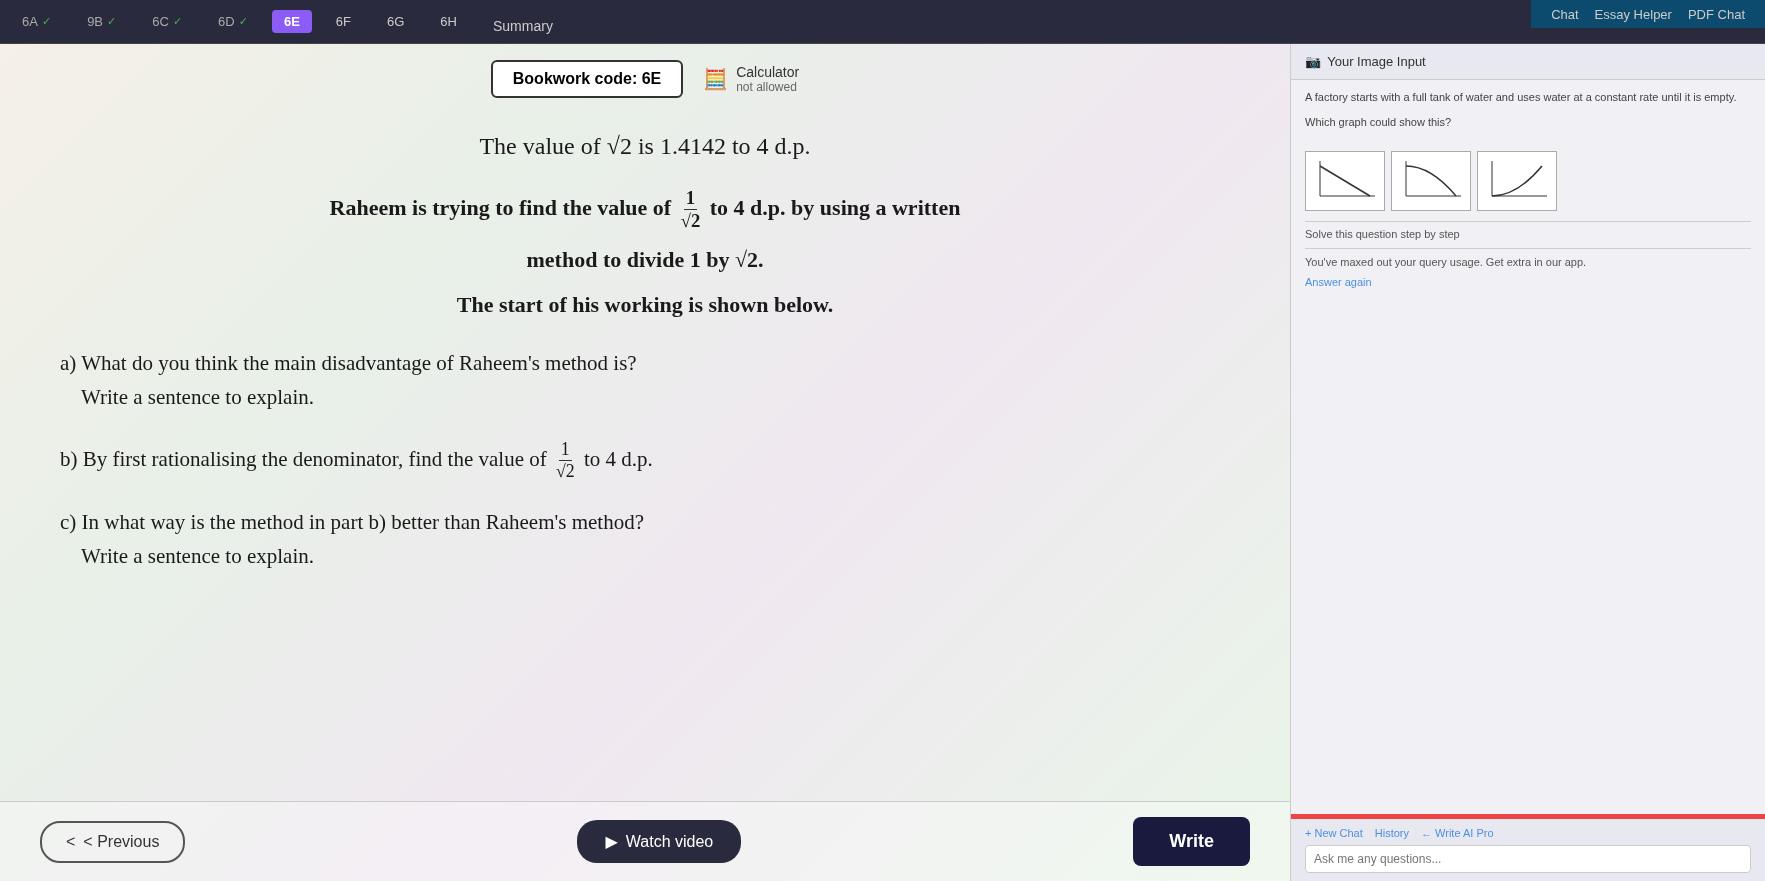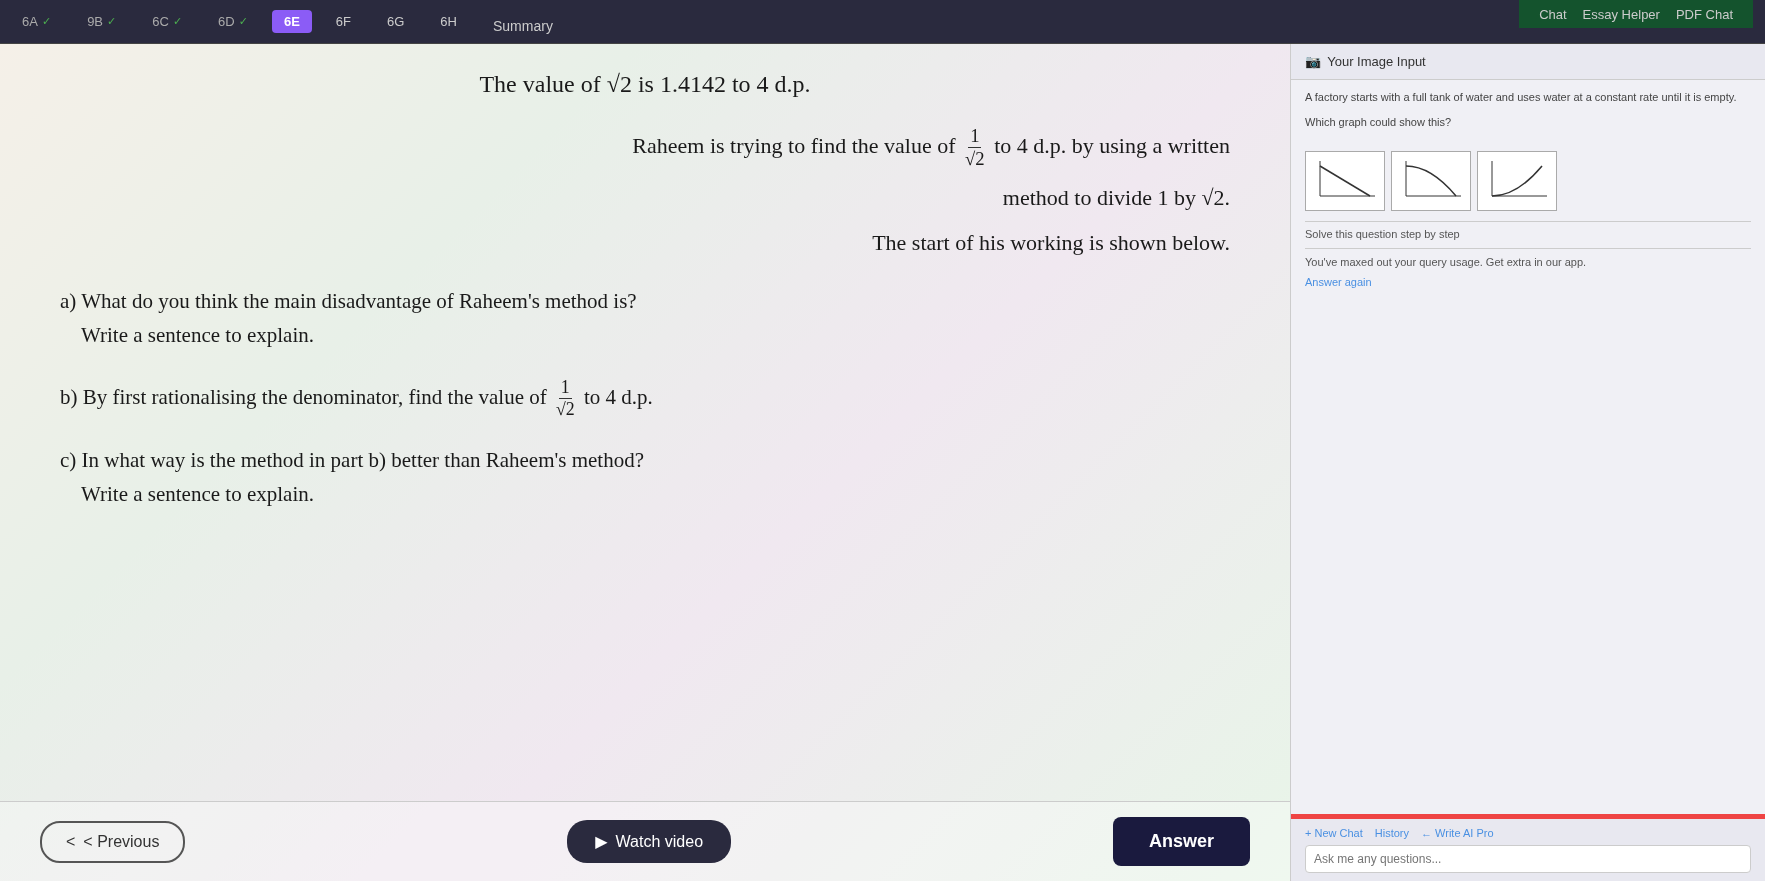--- a/index.html
+++ b/index.html
@@ -59,27 +59,27 @@
       font-size: 14px;
       font-family: Arial, sans-serif;
       padding: 4px 12px;
       margin-top: 9px;
     }
 
     
     .right-tabs {
       position: absolute;
       top: 0;
-      right: 12px;
+      right: 0;
       height: 28px;
       display: flex;
       align-items: center;
       gap: 16px;
       padding: 0 20px;
-      background: #14532d;
+      background: #0c4a6e;
     }
 
     .right-tab {
       color: #ccc;
       font-size: 13px;
       font-family: Arial, sans-serif;
       cursor: pointer;
     }
 
     
@@ -135,23 +135,24 @@
       color: #1a1a1a;
     }
 
     .question-body .intro-text {
       text-align: center;
       font-size: 24px;
       margin-bottom: 20px;
     }
 
     .question-body .raheem-text {
-      text-align: right;
+      text-align: center;
       font-size: 22px;
       margin-bottom: 8px;
+      font-weight: bold;
     }
 
     .question-body .part {
       margin-top: 24px;
       font-size: 21px;
       line-height: 1.6;
     }
 
     .frac {
       display: inline-flex;
@@ -387,20 +388,32 @@
 </div>
 
 <div class="right-tabs">
   <span class="right-tab">Chat</span>
   <span class="right-tab">Essay Helper</span>
   <span class="right-tab">PDF Chat</span>
 </div>
 
 <div class="main-content">
 
+  <div class="bookwork-bar">
+    <div class="bookwork-code">
+      <span>Bookwork code: 6E</span>
+    </div>
+    <div class="calculator-info">
+      <span class="calc-icon">🧮</span>
+      <div>
+        <div>Calculator</div>
+        <div style="font-size:12px; color:#666;">not allowed</div>
+      </div>
+    </div>
+  </div>
 
   <div class="question-body">
     <div class="intro-text">
       The value of √2 is 1.4142 to 4 d.p.
     </div>
 
     <div class="raheem-text">
       Raheem is trying to find the value of
       <span class="frac">
         <span class="num">1</span>
@@ -440,21 +453,21 @@
       <span>&lt;</span>
       <span style="margin-left:2px;">&lt; Previous</span>
     </button>
 
     <button class="watch-video-button">
       <span>▶</span>
       <span>Watch video</span>
     </button>
 
     <button class="answer-button">
-      <span>Answer</span>
+      <span>Write</span>
     </button>
   </div>
 </div>
 
 <div class="right-panel">
   <div class="right-panel-header">
     <span>📷</span>
     <span>Your Image Input</span>
   </div>
 

